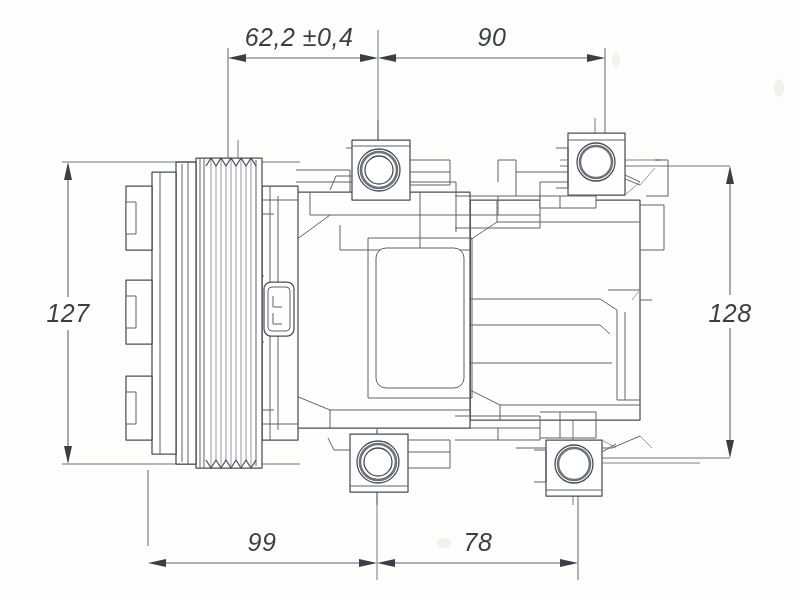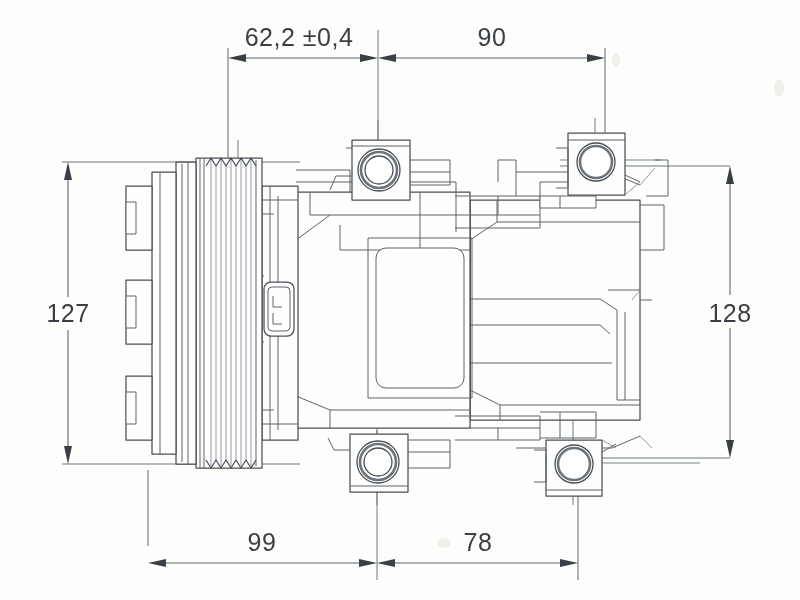--- a/index.html
+++ b/index.html
@@ -5,21 +5,21 @@
 <style>
   html,body{margin:0;padding:0;}
   body{
     width:800px;height:600px;
     background:#fdfdfb;
     font-family:"Liberation Sans", sans-serif;
     overflow:hidden;
     position:relative;
   }
   #drawing-root{
-    position:absolute;left:0;top:0;width:800px;height:600px;
+    position:absolute;left:0;top:0;width:800px;height:600px;font-style:italic;
   }
   svg{display:block;}
   .dimtext{
     font-family:"Liberation Sans", sans-serif;
     font-size:25px;
     fill:#3a3f45;
     letter-spacing:0.5px;
   }
   .dimline{stroke:#5b6670;stroke-width:1.1;fill:none;}
   .extline{stroke:#6b7680;stroke-width:1.1;fill:none;}

